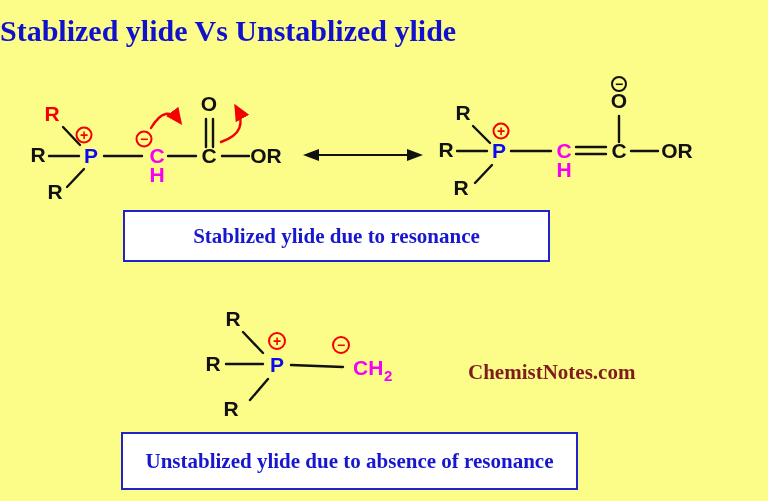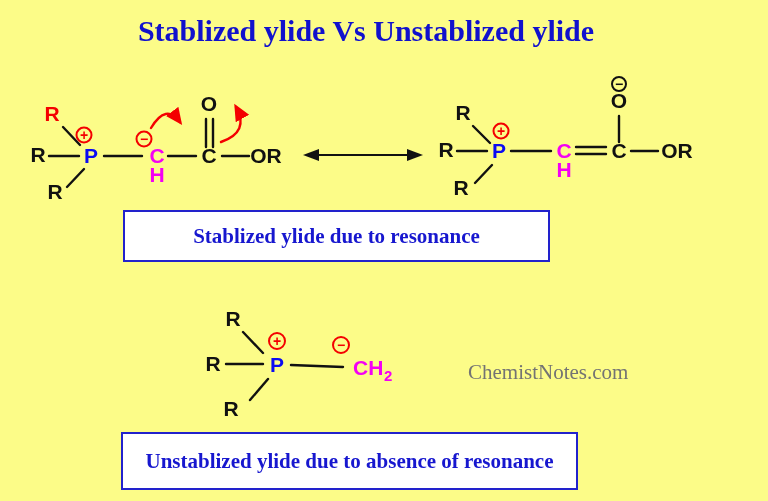--- a/index.html
+++ b/index.html
@@ -3,38 +3,37 @@
 <meta charset="utf-8">
 <style>
   html,body{margin:0;padding:0;}
   body{font-family:"Liberation Sans",sans-serif;}
   .canvas{
     position:relative;width:768px;height:501px;
     background:#FCFC88;overflow:hidden;
   }
   .title{
     position:absolute;top:14px;left:0;width:732px;
-    text-align:center;
     font-family:"Liberation Serif",serif;
     font-weight:bold;font-size:30px;color:#1111CD;
     letter-spacing:0px;
   }
   .diagram-svg{position:absolute;left:0;top:0;}
   .caption-box{
     position:absolute;background:#FFFFFF;border:2px solid #2222CC;
     display:flex;align-items:center;justify-content:center;
     font-family:"Liberation Serif",serif;font-weight:bold;
     font-size:21px;color:#1717CF;
   }
   .box-stabilized{left:123px;top:210px;width:423px;height:48px;}
   .box-unstabilized{left:121px;top:432px;width:453px;height:54px;}
   .watermark{
     position:absolute;left:468px;top:360px;
-    font-family:"Liberation Serif",serif;font-weight:normal;
-    font-size:21px;color:#737373;text-align:center;
+    font-family:"Liberation Serif",serif;font-weight:bold;
+    font-size:21px;color:#7f1d1d;text-align:center;
   }
   text{font-family:"Liberation Sans",sans-serif;font-weight:bold;font-size:21px;}
   .atom-black{fill:#111111;}
   .atom-blue{fill:#0B0BF2;}
   .atom-magenta{fill:#F400F4;}
   .atom-red{fill:#F40000;}
   .sub{font-size:15px;}
   .bond{stroke:#111111;stroke-width:2.4;stroke-linecap:round;fill:none;}
   .charge-red{stroke:#F40000;stroke-width:2;fill:none;}
   .charge-black{stroke:#111111;stroke-width:2;fill:none;}

